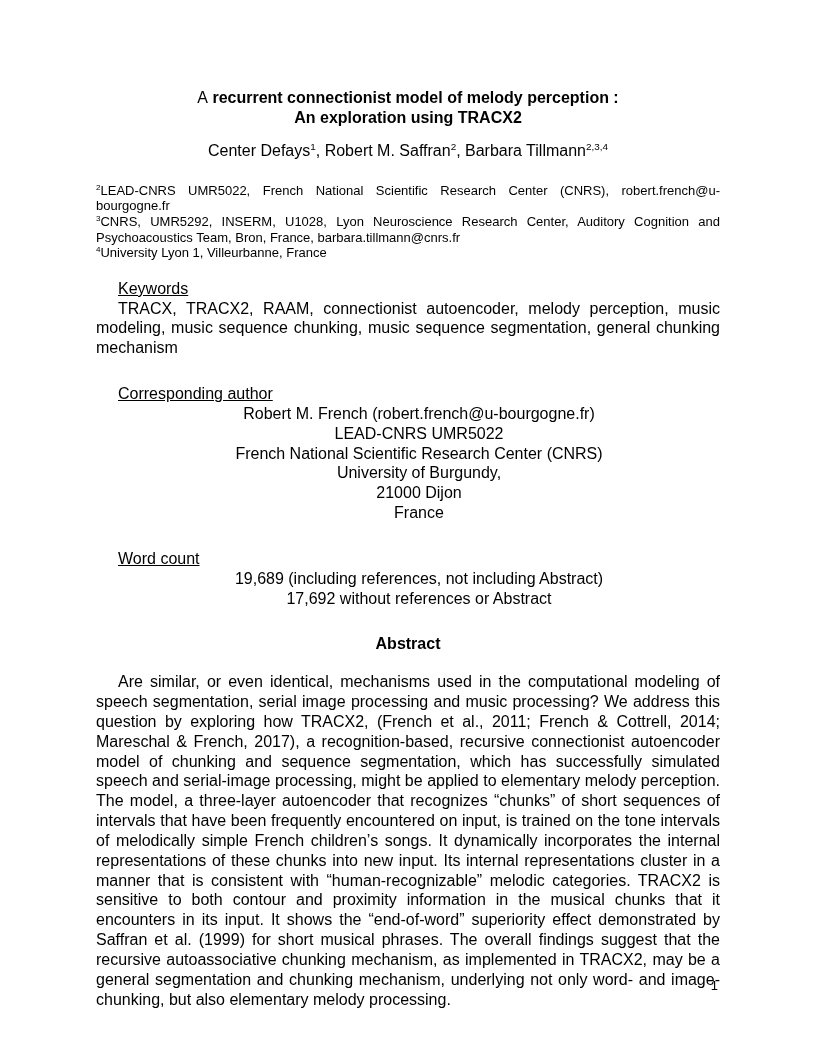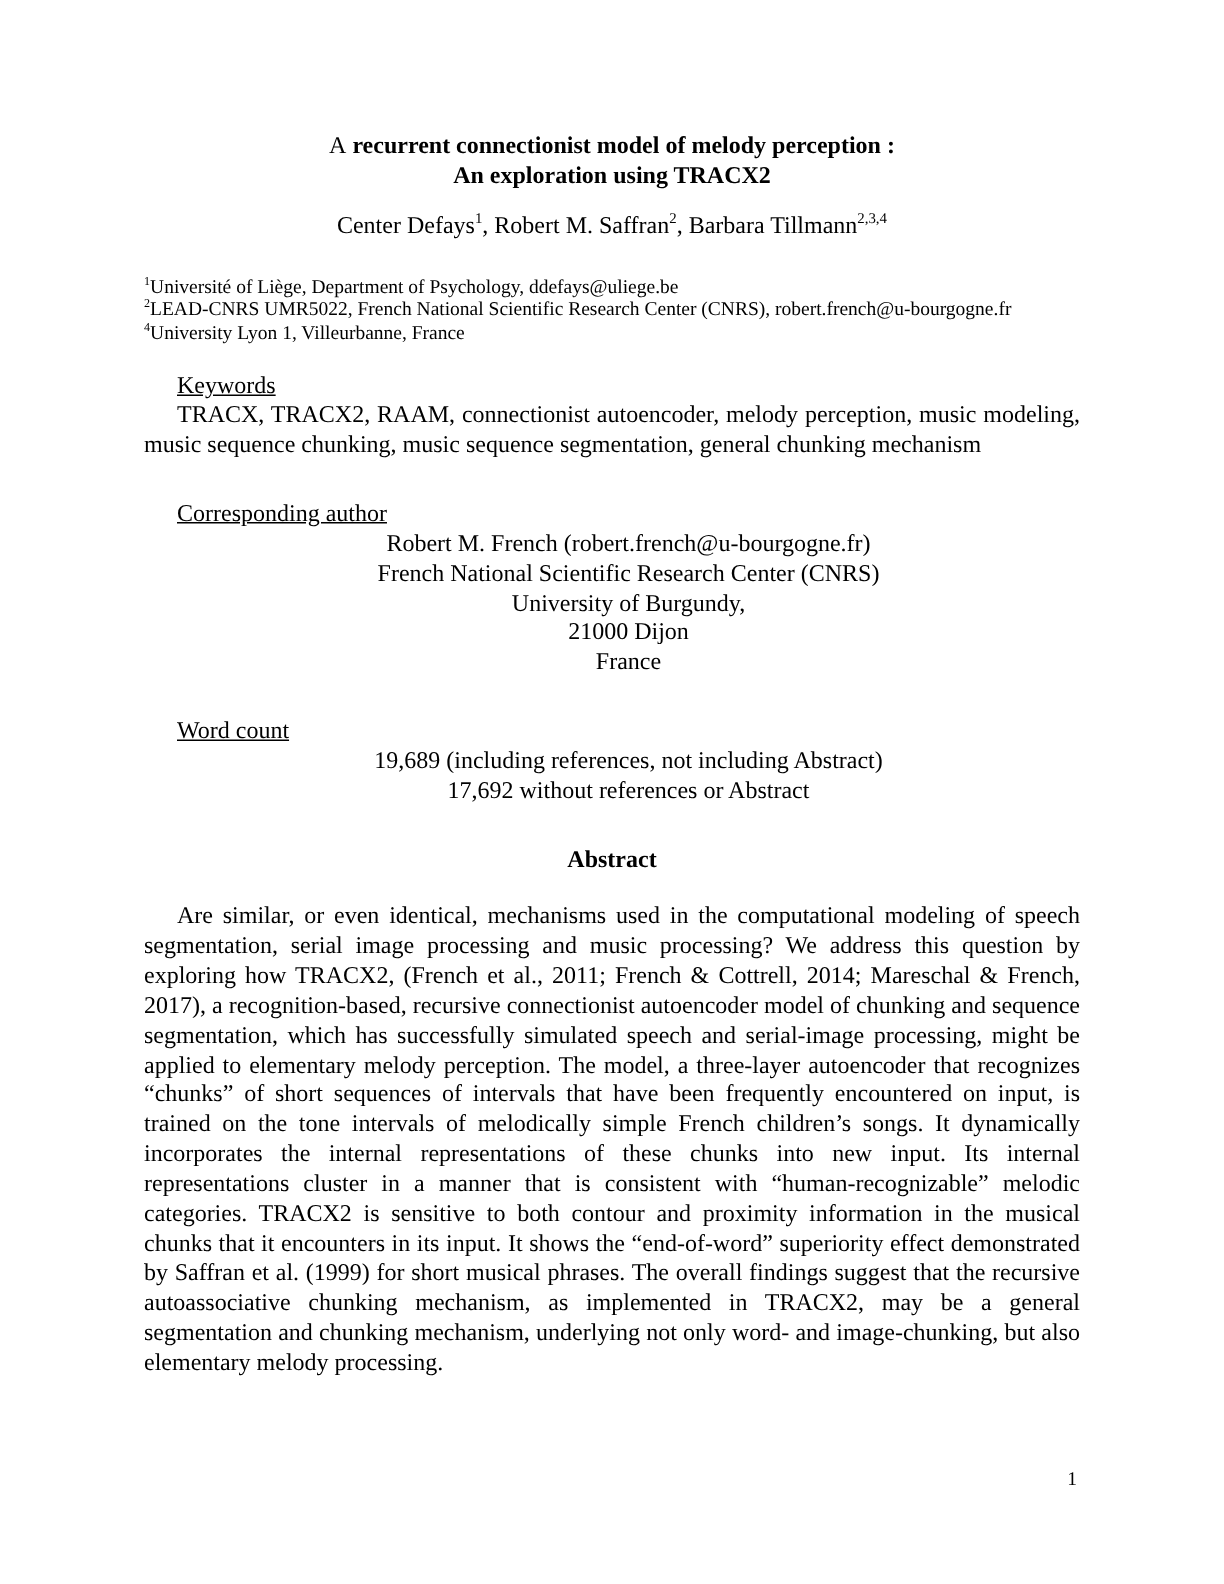--- a/index.html
+++ b/index.html
@@ -8,21 +8,21 @@
     background: #ffffff;
   }
   .page {
     position: relative;
     width: 816px;
     height: 1056px;
     margin: 0 auto;
     background: #ffffff;
     box-sizing: border-box;
     padding: 88px 96px 64px 96px;
-    font-family: Liberation Serif, serif;
+    font-family: Liberation Sans, sans-serif;
     font-size: 16px;
     color: #000000;
     line-height: 1.24;
   }
   .center { text-align: center; }
   .bold { font-weight: bold; }
   .title-block { margin-bottom: 14px; }
   .title-line { font-size: 16px; line-height: 1.22; }
   .authors-line { margin-bottom: 22px; }
   sup {
@@ -74,34 +74,35 @@
   <div class="title-block center">
     <div class="title-line"><span>A</span><span class="bold"> recurrent connectionist model of melody perception :</span></div>
     <div class="title-line bold">An exploration using TRACX2</div>
   </div>
 
   <div class="center authors-line">
     <span>Center Defays</span><sup>1</sup><span>, Robert M. Saffran</span><sup>2</sup><span>, Barbara Tillmann</span><sup>2,3,4</sup>
   </div>
 
   <div class="affiliations">
-    <div class="affiliation"><sup>1</sup><span>Université of Liège, Department of Psychology, ddefays@uliege.be</span></div>
     <div class="affiliation"><sup>2</sup><span>LEAD-CNRS UMR5022, French National Scientific Research Center (CNRS), robert.french@u-bourgogne.fr</span></div>
+    <div class="affiliation"><sup>3</sup><span>CNRS, UMR5292, INSERM, U1028, Lyon Neuroscience Research Center, Auditory Cognition and Psychoacoustics Team, Bron, France, barbara.tillmann@cnrs.fr</span></div>
     <div class="affiliation"><sup>4</sup><span>University Lyon 1, Villeurbanne, France</span></div>
   </div>
 
   <div class="section">
     <div class="section-heading">Keywords</div>
     <p class="para-indent">TRACX, TRACX2, RAAM, connectionist autoencoder, melody perception, music modeling, music sequence chunking, music sequence segmentation, general chunking mechanism</p>
   </div>
 
   <div class="section">
     <div class="section-heading">Corresponding author</div>
     <div class="indent-lines">
       <div class="plain-line">Robert M. French (robert.french@u-bourgogne.fr)</div>
+      <div class="plain-line">LEAD-CNRS UMR5022</div>
       <div class="plain-line">French National Scientific Research Center (CNRS)</div>
       <div class="plain-line">University of Burgundy,</div>
       <div class="plain-line">21000 Dijon</div>
       <div class="plain-line">France</div>
     </div>
   </div>
 
   <div class="section">
     <div class="section-heading">Word count</div>
     <div class="indent-lines">

